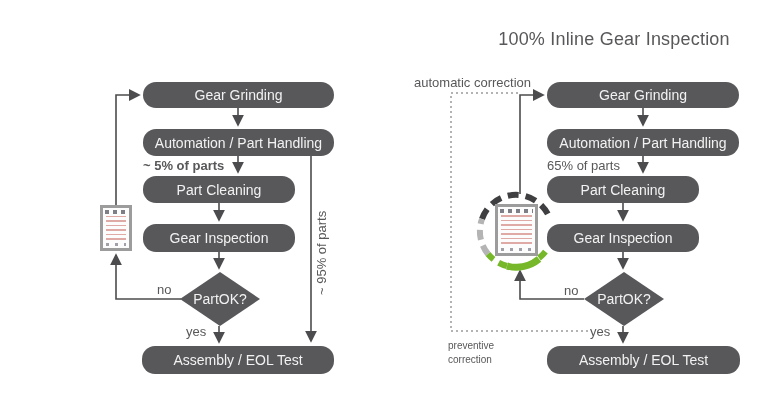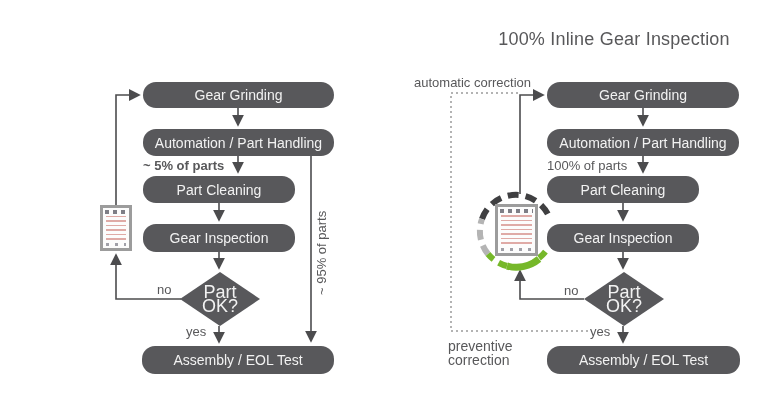--- a/index.html
+++ b/index.html
@@ -16,25 +16,25 @@
     font-size:18px;letter-spacing:.2px;color:var(--label);
   }
   .fbox{
     position:absolute;background:var(--box);color:var(--box-text);
     display:flex;align-items:center;justify-content:center;
     font-size:14px;box-sizing:border-box;border-radius:13px;
   }
   .diamond{
     position:absolute;background:var(--box);color:var(--box-text);
     clip-path:polygon(50% 0,100% 50%,50% 100%,0 50%);
-    display:flex;flex-direction:column;align-items:center;justify-content:center;
-    font-size:18px;line-height:14px;text-align:center;
+    display:flex;flex-direction:row;align-items:center;justify-content:center;
+    font-size:14px;line-height:14px;text-align:center;
   }
   .ann{position:absolute;font-size:13px;color:var(--label);white-space:nowrap;}
-  .ann2{position:absolute;font-size:14px;color:var(--label);line-height:14px;}
+  .ann2{position:absolute;font-size:10px;color:var(--label);line-height:14px;}
   .vlabel{
     position:absolute;font-size:13px;color:var(--label);white-space:nowrap;
     writing-mode:vertical-rl;transform:rotate(180deg);text-align:center;
   }
   svg.overlay{position:absolute;left:0;top:0;}
   .ln{stroke:var(--line);stroke-width:1.6;fill:none;}
   .dot{stroke:var(--dotted);stroke-width:1.5;fill:none;stroke-dasharray:2 3;}
   .seg-dark{stroke:var(--dark-seg);stroke-width:6;fill:none;stroke-dasharray:11 7;}
   .seg-gray{stroke:var(--gray-seg);stroke-width:6;fill:none;stroke-dasharray:10 6;}
   .seg-green{stroke:var(--green);stroke-width:6;fill:none;stroke-dasharray:9 6;}
@@ -120,21 +120,21 @@
   <div class="fbox" style="left:547px;top:176px;width:152px;height:27px;">Part Cleaning</div>
   <div class="fbox" style="left:547px;top:224px;width:152px;height:28px;">Gear Inspection</div>
   <div class="fbox" style="left:547px;top:346px;width:193px;height:28px;">Assembly / EOL Test</div>
 
   <div class="diamond" style="left:584px;top:272px;width:80px;height:54px;">
     <span>Part</span>
     <span>OK?</span>
   </div>
 
   <div class="ann" style="left:414px;top:75px;">automatic correction</div>
-  <div class="ann" style="left:547px;top:158px;">100% of parts</div>
+  <div class="ann" style="left:547px;top:158px;">65% of parts</div>
   <div class="ann2" style="left:448px;top:339px;width:70px;">preventive correction</div>
   <div class="ann" style="left:564px;top:283px;">no</div>
   <div class="ann" style="left:590px;top:324px;">yes</div>
 
   <div class="doc" style="left:495px;top:204px;width:43px;height:52px;">
     <div class="doc-head"></div>
     <div class="doc-body"></div>
     <div class="doc-foot"></div>
   </div>
 

